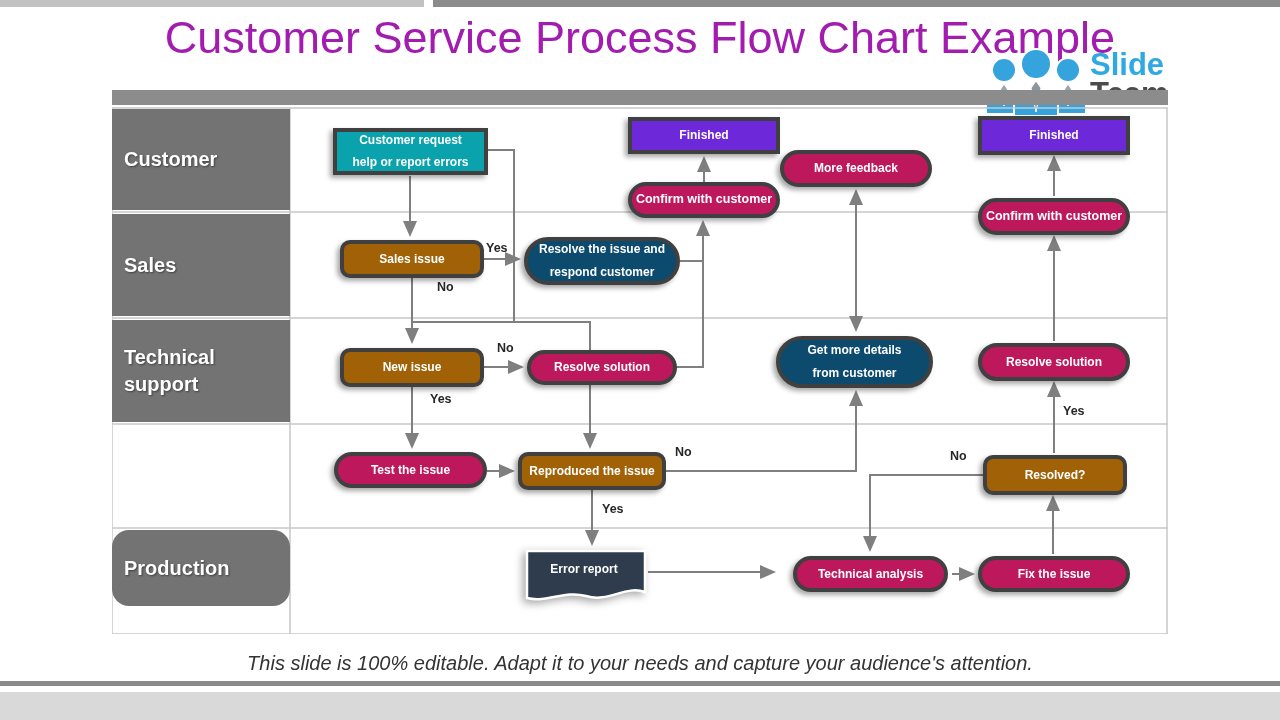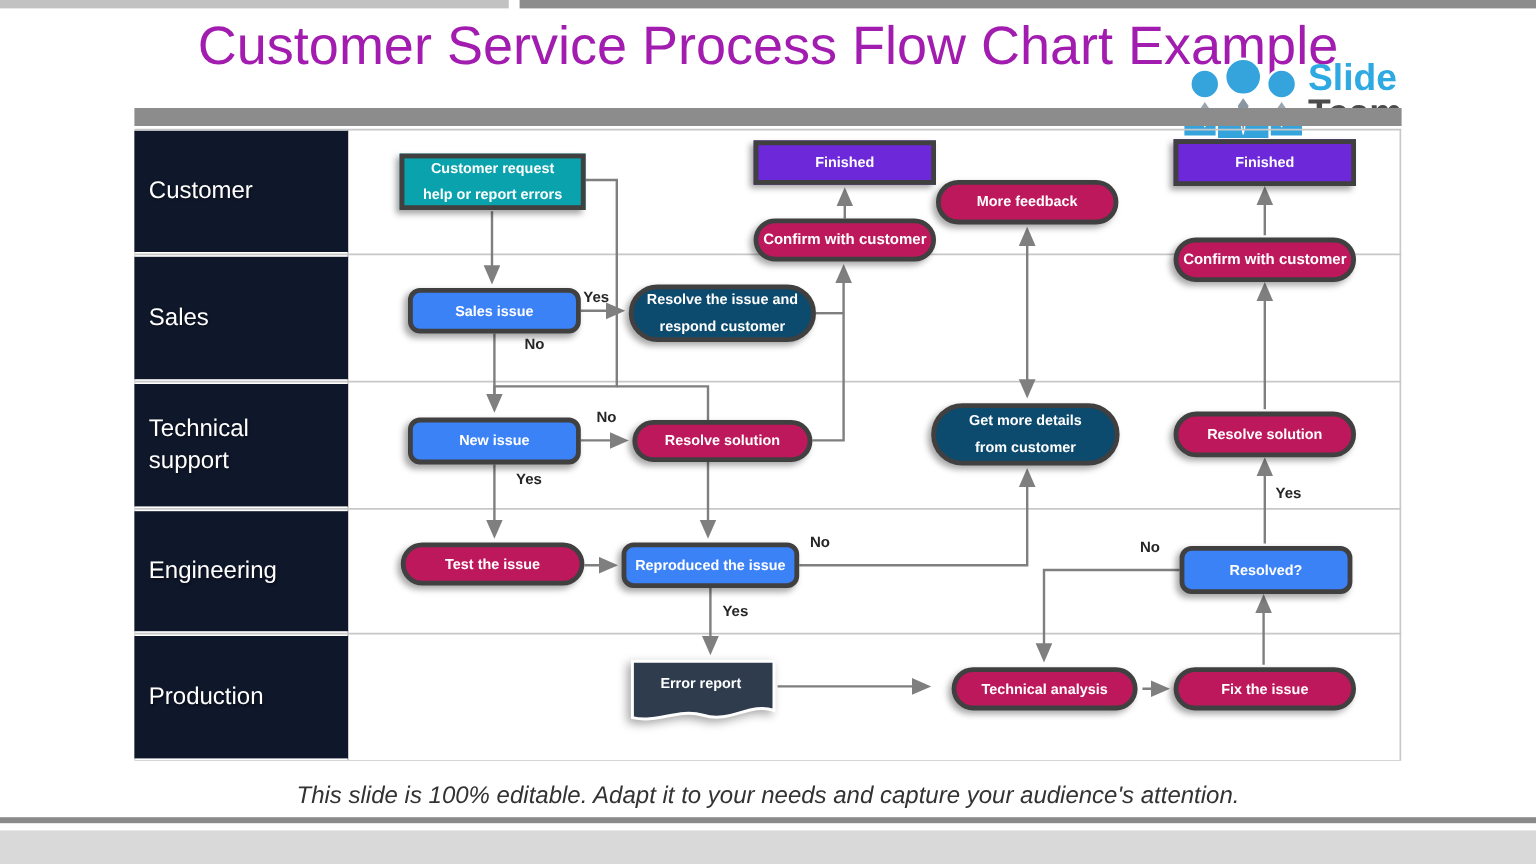--- a/index.html
+++ b/index.html
@@ -18,38 +18,38 @@
   }
   
   .logo{position:absolute;left:984px;top:44px;width:200px;height:74px;display:flex;align-items:flex-start;}
   .logo-text{margin-left:2px;line-height:0.95;font-weight:bold;font-size:31px;margin-top:6px;}
   .logo-slide{color:#2fa9e2;display:block;}
   .logo-team{color:#4b4b4b;display:block;}
   
   .chart{position:absolute;left:112px;top:90px;width:1056px;height:544px;}
   .chart-header{position:absolute;left:0;top:0;width:1056px;height:15px;background:#8c8c8c;}
   .lane-label{
-    position:absolute;left:0;width:178px;background:#0f172a;color:#fff;
-    font-weight:normal;font-size:20px;display:flex;align-items:center;
+    position:absolute;left:0;width:178px;background:#737373;color:#fff;
+    font-weight:bold;font-size:20px;display:flex;align-items:center;
     padding-left:12px;box-sizing:border-box;padding-right:34px;line-height:1.35;
     text-shadow:1px 1px 2px rgba(0,0,0,.45);
   }
   .edges{position:absolute;left:0;top:0;}
   
   .node{
     position:absolute;display:flex;align-items:center;justify-content:center;
     color:#fff;font-weight:bold;font-size:12px;text-align:center;line-height:1.85;
     border:4px solid #404040;box-sizing:border-box;
     box-shadow:-3px 3px 5px rgba(0,0,0,.35);
   }
   .teal-rect{background:#0aa2ac;border-radius:0;}
   .red-rect{background:#6d28d9;border-radius:0;}
   .pill{background:#be185d;border-radius:20px;}
   .pill-lg{background:#0c4a6e;border-radius:26px;}
-  .navy{background:#3b82f6;border-radius:10px;}
+  .navy{background:#a16207;border-radius:10px;}
   .doc-shape{position:absolute;filter:drop-shadow(-3px 3px 4px rgba(0,0,0,.35));}
   .doc-label{
     position:absolute;color:#fff;font-weight:bold;font-size:12px;width:118px;
     text-align:center;top:13px;left:0;
   }
   
   .edge-label{position:absolute;font-weight:bold;font-size:12.5px;color:#262626;}
   
   .footer-note{
     position:absolute;top:652px;left:0;width:1280px;text-align:center;
@@ -125,22 +125,21 @@
         <path d="M871,385 H758 V458" marker-end="url(#ah)"></path>
         <path d="M942,363 V295" marker-end="url(#ah)"></path>
         <path d="M942,251 V149" marker-end="url(#ah)"></path>
         <path d="M942,106 V69" marker-end="url(#ah)"></path>
       </g>
     </svg>
 
     <div class="lane-label" style="top:19px;height:101px;">Customer</div>
     <div class="lane-label" style="top:124px;height:102px;">Sales</div>
     <div class="lane-label" style="top:230px;height:102px;">Technical support</div>
-    <div class="lane-label" style="top:336px;height:100px;">Engineering</div>
-    <div class="lane-label" style="top:440px;height:102px;">Production</div>
+    <div class="lane-label" style="top:440px;height:76px;border-radius:17px;">Production</div>
 
     <div class="node teal-rect" style="left:221px;top:38px;width:155px;height:47px;padding:0 14px;line-height:1.8;">Customer request help or report errors</div>
     <div class="node red-rect" style="left:516px;top:27px;width:152px;height:37px;">Finished</div>
     <div class="node pill" style="left:668px;top:60px;width:152px;height:37px;">More feedback</div>
     <div class="node pill" style="left:516px;top:92px;width:152px;height:36px;font-size:12.5px;">Confirm with customer</div>
     <div class="node red-rect" style="left:866px;top:26px;width:152px;height:39px;">Finished</div>
     <div class="node pill" style="left:866px;top:108px;width:152px;height:37px;font-size:12.5px;">Confirm with customer</div>
 
     <div class="node navy" style="left:228px;top:150px;width:144px;height:38px;">Sales issue</div>
     <div class="node pill-lg" style="left:412px;top:147px;width:156px;height:48px;padding:0 10px;line-height:1.9;">Resolve the issue and respond customer</div>

